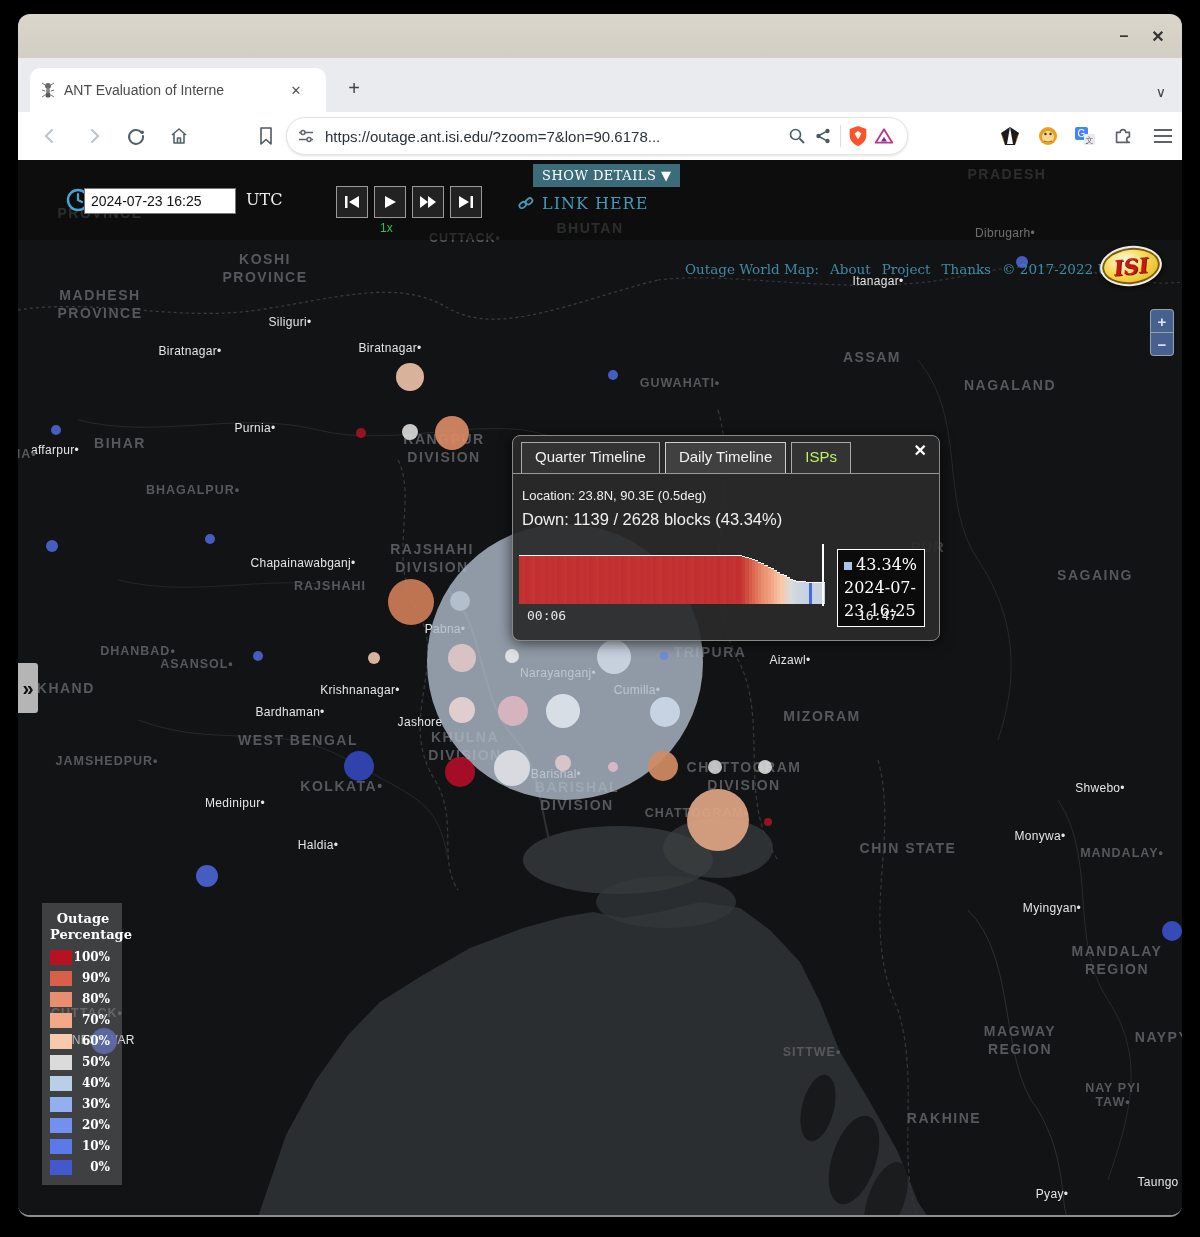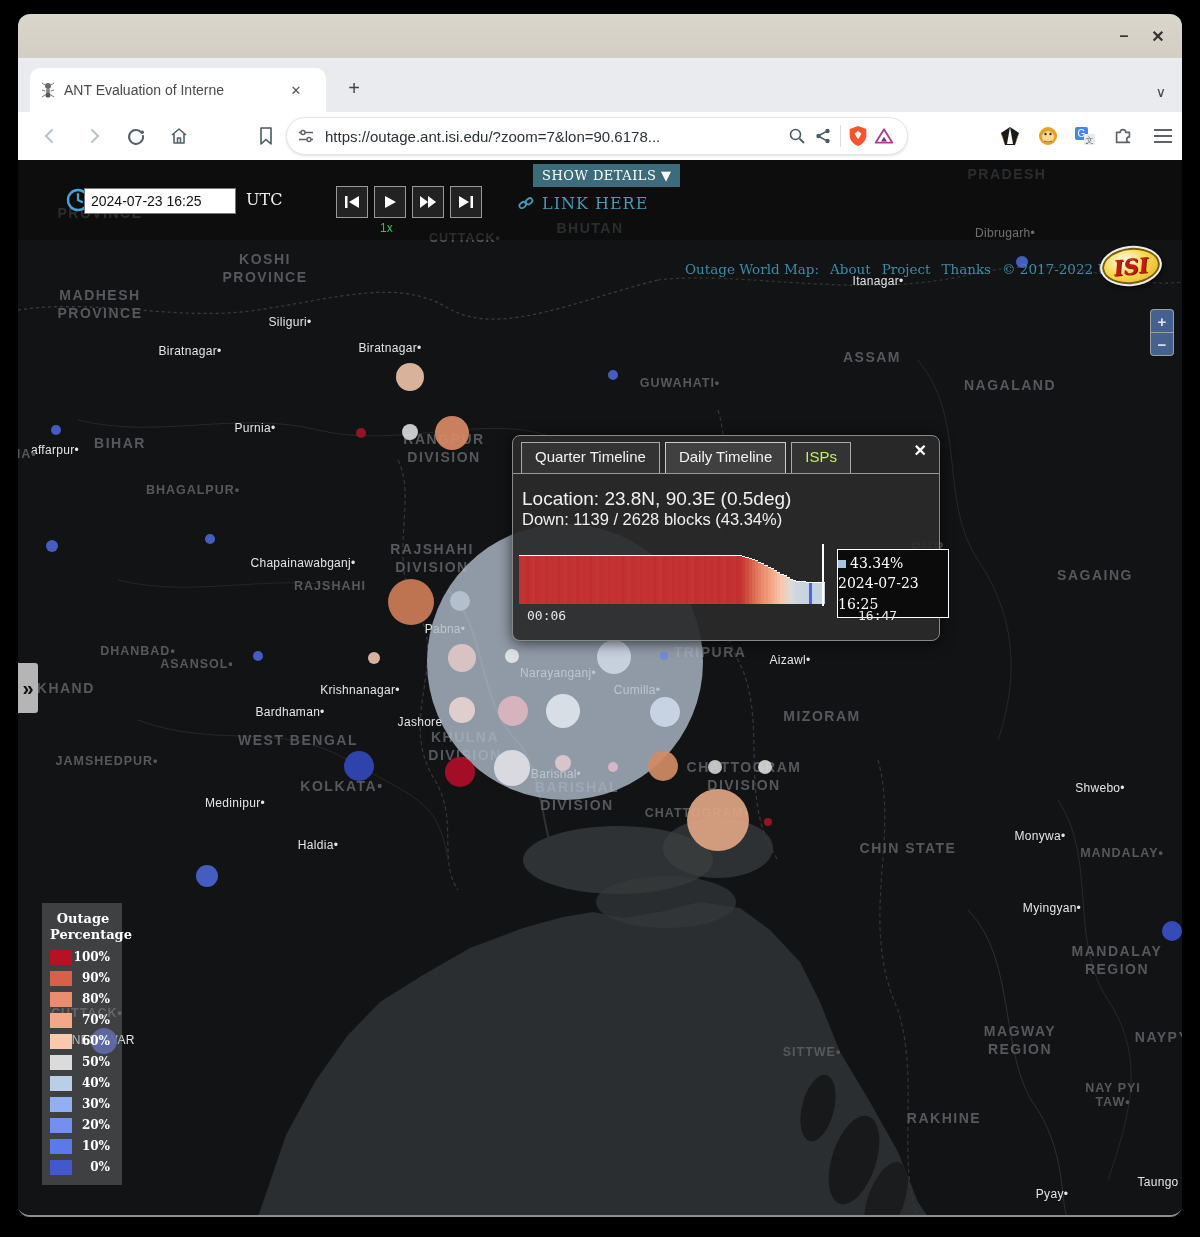--- a/index.html
+++ b/index.html
@@ -106,29 +106,29 @@
     background:rgba(42,42,42,.93); border:1px solid #888; border-radius:8px;
     box-shadow:0 2px 14px rgba(0,0,0,.65); color:#f0f0f0; }
   #popup-tabs { position:absolute; left:0; top:6px; width:100%; height:32px;
     border-bottom:1px solid #999; display:flex; padding-left:8px; }
   .ptab { border:1px solid #aaa; border-bottom:none; background:#333; color:#f2f2f2;
     font-size:15px; padding:5px 13px; margin-right:5px; }
   .ptab.active { background:#404040; border-color:#ccc; }
   .ptab.disabled { color:#bef264; }
   #popup-close { position:absolute; right:12px; top:5px; color:#fff; font-size:16px;
     font-weight:bold; }
-  #popup-loc  { position:absolute; left:9px; top:52px; font-size:19px; }
+  #popup-loc  { position:absolute; left:9px; top:52px; font-size:13px; }
   #popup-down { position:absolute; left:9px; top:74px; font-size:16.5px; }
   #chart { position:absolute; left:6px; top:117px; width:412px; height:51px; }
   #chart-bars { position:absolute; left:0; bottom:0; width:306px; height:51px; display:flex;
     align-items:flex-end; }
   #chart-bars .bar { flex:1 1 auto; border-top:1.5px solid #fff; }
   #chart-cursor { position:absolute; left:303px; top:-9px; width:2px; height:62px; background:#fff; }
-  #chart-tooltip { position:absolute; left:318px; top:-4px; width:112px; background:#0b0b0b;
-    border:1px solid #fff; padding:3px 0; font-family:"DejaVu Serif",serif; font-size:14px;
+  #chart-tooltip { position:absolute; left:318px; top:-4px; width:88px; background:#0b0b0b;
+    border:1px solid #fff; padding:3px 6px; font-family:"DejaVu Serif",serif; font-size:16px;
     line-height:1.45; color:#fff; }
   #tt-swatch { display:inline-block; width:8px; height:8px; background:#a9c4e0; margin-right:4px; }
   .axis-lbl { position:absolute; top:172px; color:#e8e8e8; font-family:"DejaVu Sans Mono",monospace;
     font-size:13px; }
   #axis-start { left:14px; }
   #axis-end { left:345px; }
 </style>
 </head>
 <body>
 

